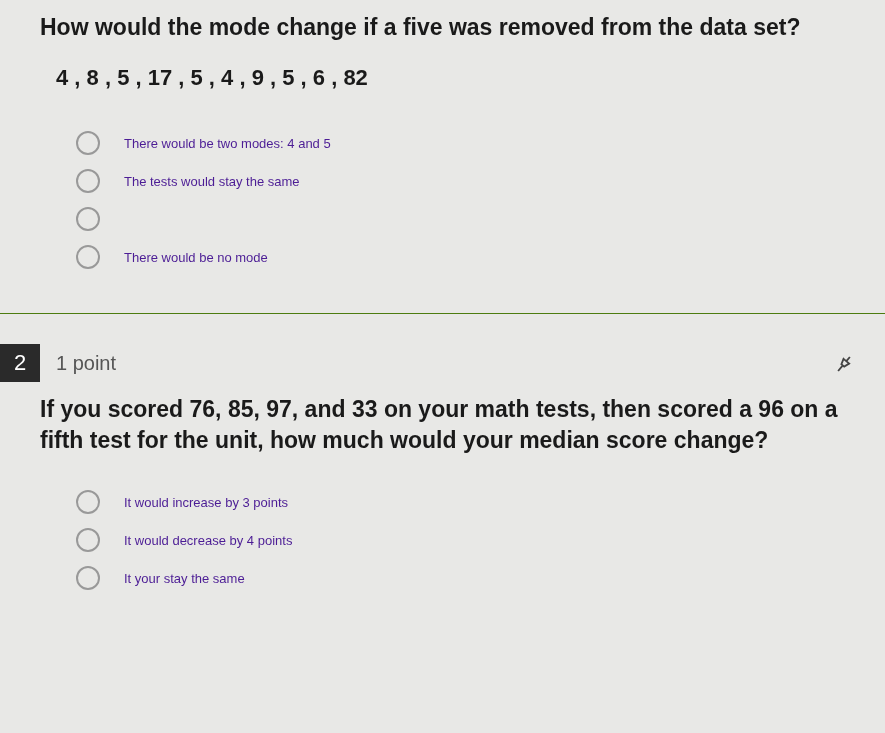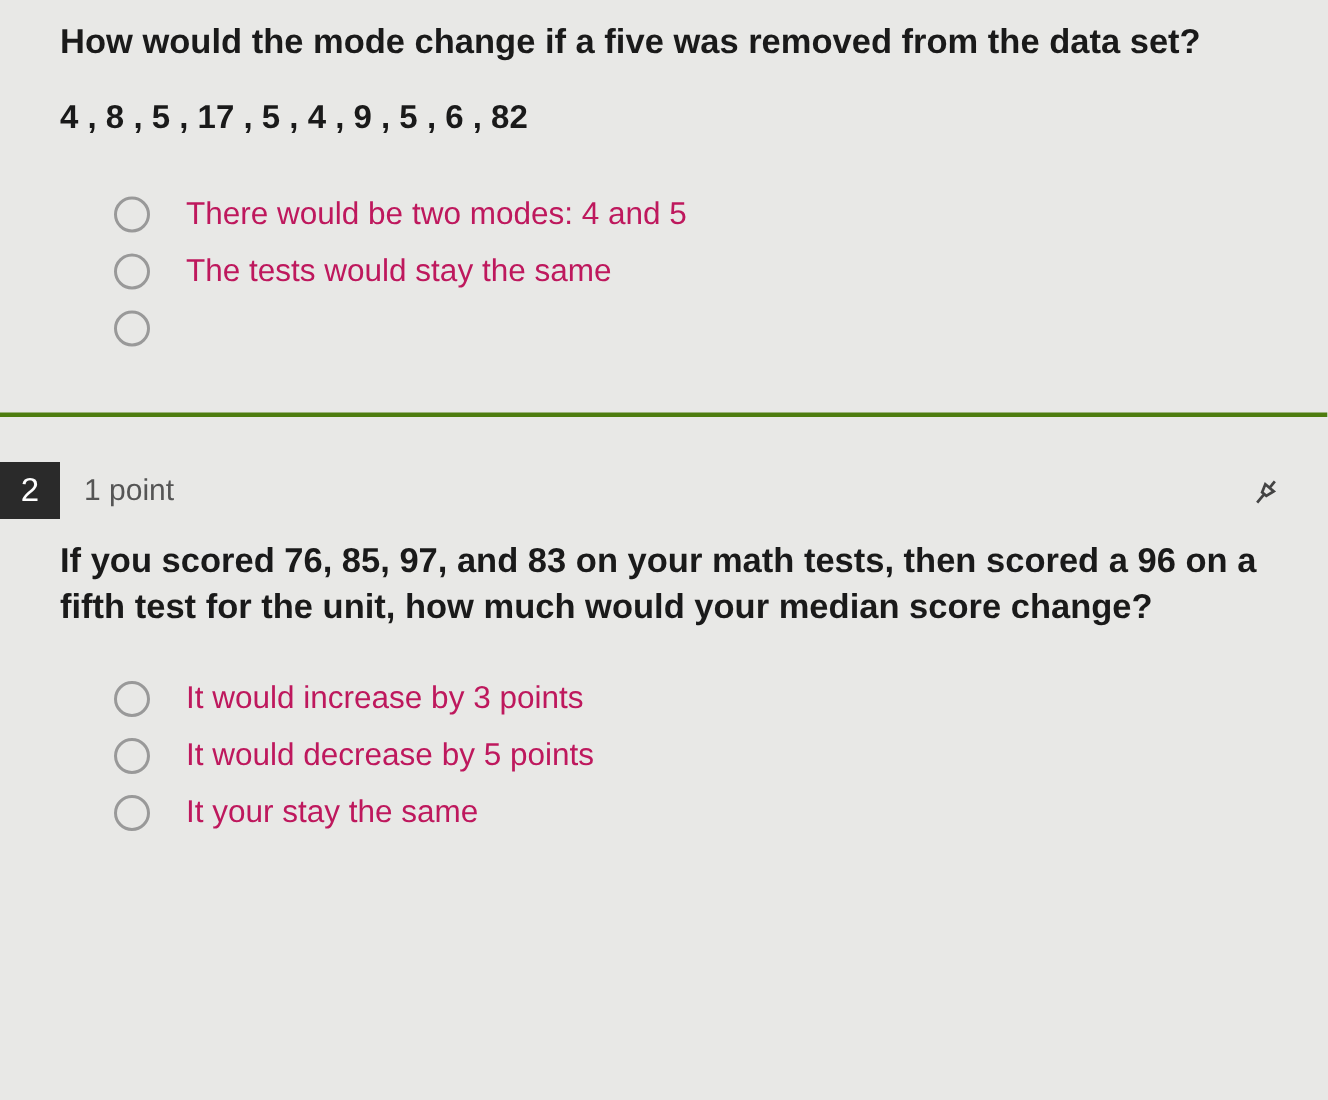--- a/index.html
+++ b/index.html
@@ -7,21 +7,21 @@
   font-family: -apple-system, BlinkMacSystemFont, "Segoe UI", Helvetica, Arial, sans-serif;
   background: #e8e8e6;
   color: #1a1a1a;
   width: 885px;
   height: 733px;
   overflow: hidden;
   padding: 0;
 }
 .question-block {
   padding: 0 0 20px 0;
-  border-bottom: 3px solid #4d7c0f;
+  border-bottom: 1px solid #4d7c0f;
 }
 .question-block.q2 {
   border-bottom: none;
   padding-top: 30px;
 }
 .q-header {
   display: flex;
   align-items: center;
   gap: 16px;
   margin-bottom: 8px;
@@ -44,42 +44,43 @@
 .q-text {
   font-size: 23px;
   font-weight: 600;
   color: #1a1a1a;
   padding: 4px 30px 14px 40px;
   line-height: 1.35;
 }
 .q-data {
   font-size: 22px;
   font-weight: 600;
-  padding: 8px 30px 20px 40px;
+  padding: 8px 30px 20px 28px;
+  margin-left: 28px;
 }
 .options {
   padding: 6px 30px 10px 76px;
 }
 .option-row {
   display: flex;
   align-items: center;
   gap: 24px;
   margin: 14px 0;
 }
 .radio {
   width: 24px;
   height: 24px;
   border: 2px solid #999;
   border-radius: 50%;
   flex-shrink: 0;
   background: transparent;
 }
 .option-label {
-  font-size: 21px;
-  color: #be185d;
+  font-size: 13px;
+  color: #4c1d95;
 }
 .pin-row {
   display: flex;
   align-items: center;
   justify-content: space-between;
   padding-right: 30px;
 }
 .pin-icon {
   width: 22px;
   height: 22px;
@@ -110,41 +111,45 @@
       <div class="radio"></div>
       <div class="option-label">There would be two modes: 4 and 5</div>
     </div>
     <div class="option-row">
       <div class="radio"></div>
       <div class="option-label">The tests would stay the same</div>
     </div>
     <div class="option-row">
       <div class="radio"></div>
     </div>
+    <div class="option-row">
+      <div class="radio"></div>
+      <div class="option-label">There would be no mode</div>
+    </div>
   </div>
 </div>
 
 <div class="question-block q2">
   <div class="pin-row">
     <div class="q-header">
       <div class="q-number">2</div>
       <div class="q-points">1 point</div>
     </div>
     <svg class="pin-icon" viewBox="0 0 24 24" fill="none" stroke="currentColor" stroke-width="2">
       <path d="M12 2 L12 8 M8 8 L16 8 L14 14 L10 14 Z M12 14 L12 22"></path>
     </svg>
   </div>
-  <div class="q-text">If you scored 76, 85, 97, and 83 on your math tests, then scored a 96 on a fifth test for the unit, how much would your median score change?</div>
+  <div class="q-text">If you scored 76, 85, 97, and 33 on your math tests, then scored a 96 on a fifth test for the unit, how much would your median score change?</div>
   <div class="options">
     <div class="option-row">
       <div class="radio"></div>
       <div class="option-label">It would increase by 3 points</div>
     </div>
     <div class="option-row">
       <div class="radio"></div>
-      <div class="option-label">It would decrease by 5 points</div>
+      <div class="option-label">It would decrease by 4 points</div>
     </div>
     <div class="option-row">
       <div class="radio"></div>
       <div class="option-label">It your stay the same</div>
     </div>
   </div>
 </div>
 
 </body></html>

